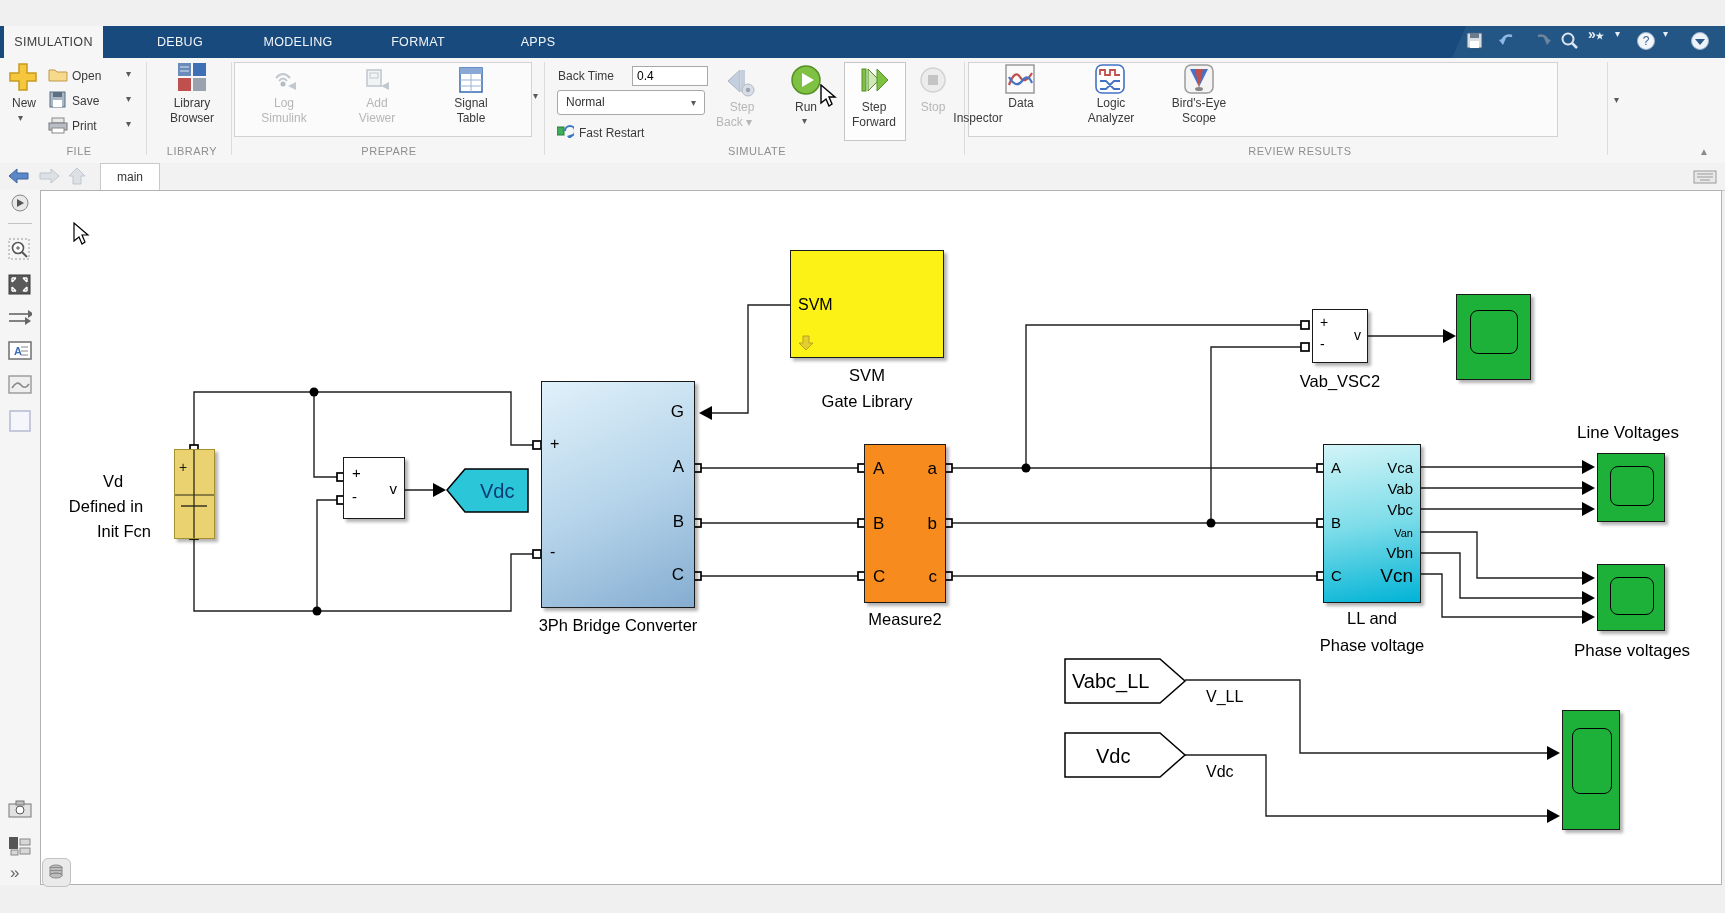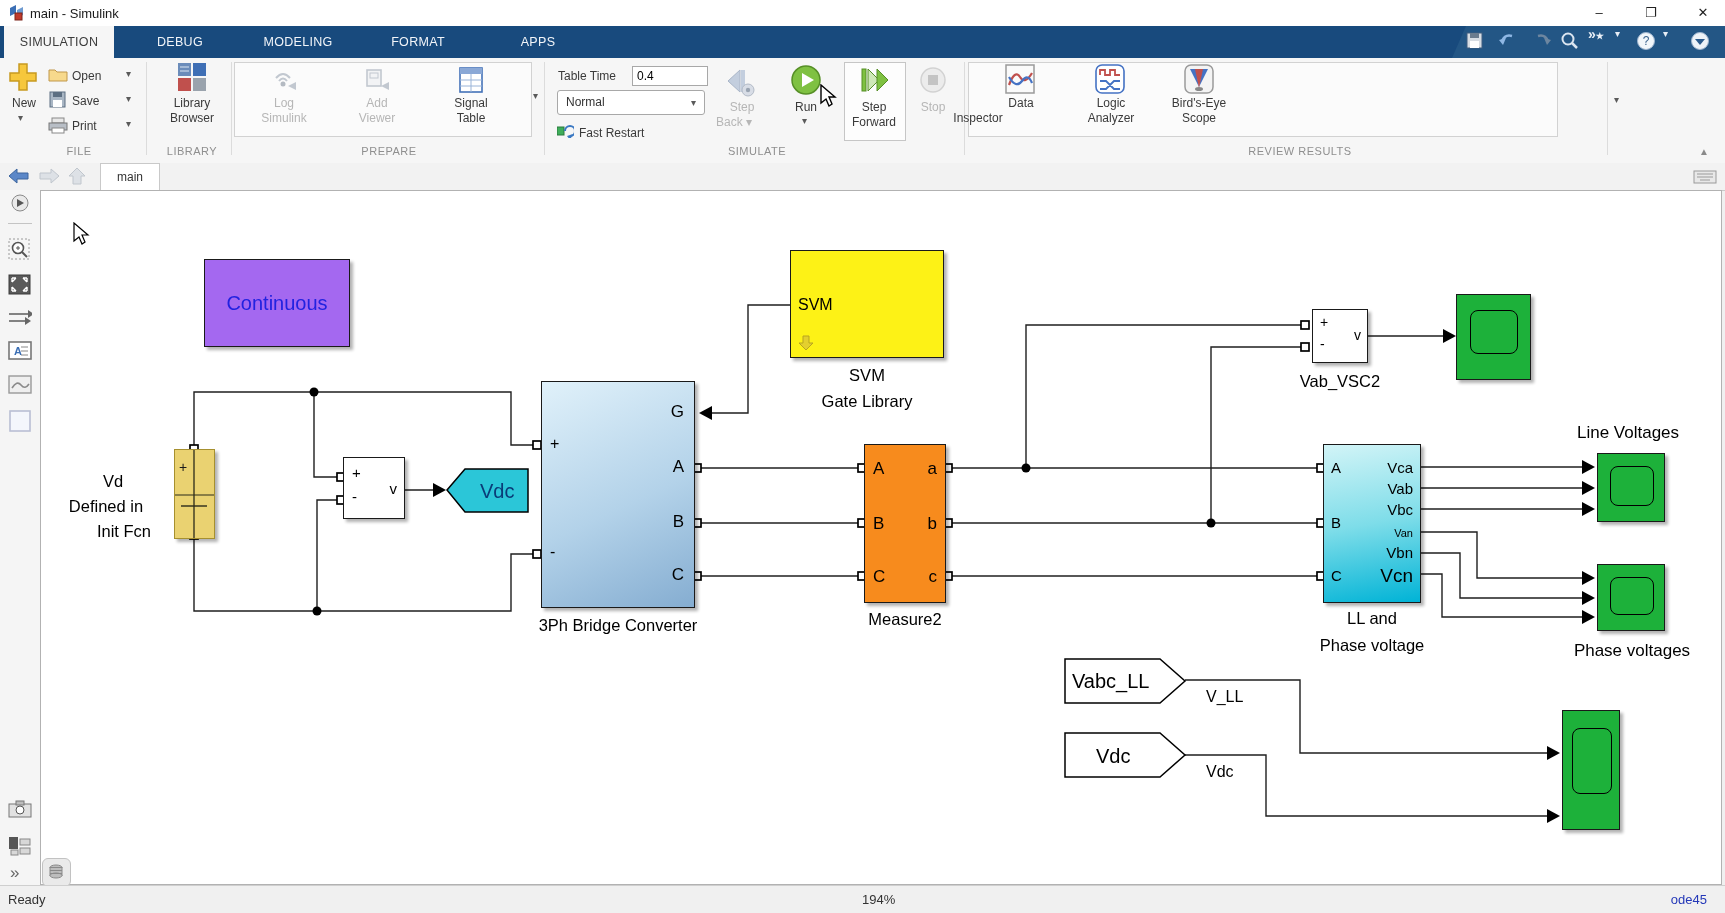--- a/index.html
+++ b/index.html
@@ -39,35 +39,24 @@
   .wires{left:0;top:0;pointer-events:none;}
   .scope-screen{border:1.7px solid #000;border-radius:8px;}
   
   .statusbar{left:0;top:885px;width:1725px;height:28px;background:#f0f0f0;border-top:1px solid #cfcfcf;font-size:13px;color:#333;}
 </style>
 </head>
 <body>
 
 <div id="app">
 
-  <div class="abs titlebar">
-    <svg class="abs" style="left:9px;top:5px" width="16" height="16">
-      <polygon points="1,3 7,0 7,8 1,11" fill="#3b6fb5"></polygon>
-        <polygon points="8,5 14,2 14,10 8,13" fill="#6f9bd1"></polygon>
-      <rect x="6" y="8" width="7" height="7" fill="#c0392b" stroke="#7d241a" stroke-width="1"></rect>
-    </svg>
-    <div class="abs titletext">main - Simulink</div>
-    <div class="abs winbtn" style="left:1578px">–</div>
-    <div class="abs winbtn" style="left:1630px">❐</div>
-    <div class="abs winbtn" style="left:1682px">✕</div>
-  </div>
 
   <div class="abs tabbar"></div>
   <div class="abs qat"></div>
-  <div class="abs rtab active" style="left:4px;width:110px">SIMULATION</div>
+  <div class="abs rtab active" style="left:4px;width:99px">SIMULATION</div>
   <div class="abs rtab" style="left:140px;width:80px">DEBUG</div>
   <div class="abs rtab" style="left:250px;width:96px">MODELING</div>
   <div class="abs rtab" style="left:378px;width:80px">FORMAT</div>
   <div class="abs rtab" style="left:505px;width:66px">APPS</div>
 
   <svg class="abs" style="left:1466px;top:31px" width="18" height="20">
     <rect x="1" y="2" width="15" height="15" fill="#d8dde3" stroke="#3e5d80"></rect>
       <rect x="4" y="2" width="9" height="5" fill="#6b7c8e"></rect>
       <rect x="4" y="10" width="9" height="7" fill="#fff"></rect>
   </svg>
@@ -163,21 +152,21 @@
     <rect x="3" y="2" width="22" height="24" fill="#fff" stroke="#4472b8" stroke-width="1.6"></rect>
       <rect x="3" y="2" width="22" height="6" fill="#8aa8d6"></rect>
     <line x1="3" y1="14" x2="25" y2="14" stroke="#9ab4d8"></line>
       <line x1="3" y1="20" x2="25" y2="20" stroke="#9ab4d8"></line>
       <line x1="14" y1="8" x2="14" y2="26" stroke="#9ab4d8"></line>
   </svg>
   <div class="abs rbl" style="left:441px;top:96px;width:60px">Signal</div>
   <div class="abs rbl" style="left:441px;top:111px;width:60px">Table</div>
   <div class="abs dar" style="left:533px;top:90px">▾</div>
 
-  <div class="abs rbl" style="left:558px;top:69px">Table Time</div>
+  <div class="abs rbl" style="left:558px;top:69px">Back Time</div>
   <input class="abs stoptime-input" value="0.4" style="">
   <div class="abs modesel">
     <span style="padding-left:8px">Normal</span>
     <span class="abs dar" style="right:8px;top:0">▾</span>
   </div>
   <svg class="abs" style="left:557px;top:124px" width="17" height="14">
     <rect x="0" y="3" width="7" height="8" fill="#3fae5a" stroke="#2a7a3e"></rect>
       <path d="M8,7 a5,5 0 1 1 5,5" fill="none" stroke="#3a78c2" stroke-width="2"></path>
       <polygon points="10,12 16,10 13,16" fill="#3a78c2"></polygon>
   </svg>
@@ -385,23 +374,20 @@
         <rect x="944" y="519" width="8" height="8"></rect>
         <rect x="944" y="572" width="8" height="8"></rect>
       <rect x="1317" y="464" width="8" height="8"></rect>
         <rect x="1317" y="519" width="8" height="8"></rect>
         <rect x="1317" y="572" width="8" height="8"></rect>
       <rect x="1301" y="321" width="8" height="8"></rect>
         <rect x="1301" y="343" width="8" height="8"></rect>
     </g>
   </svg>
 
-  <div class="abs blk" style="left:204px;top:259px;width:146px;height:88px;background:#a468f0;display:flex;align-items:center;justify-content:center">
-    <span style="font-size:20px;color:#2222e0">Continuous</span>
-  </div>
 
   <div class="abs lbl" style="left:113px;top:472px">Vd</div>
   <div class="abs lbl" style="left:106px;top:497px">Defined in</div>
   <div class="abs lbl" style="left:124px;top:522px">Init Fcn</div>
   <div class="abs blk" style="left:174px;top:449px;width:41px;height:90px;background:#ead271;border-color:#a6902f">
     <svg width="39" height="88">
       <line x1="19" y1="0" x2="19" y2="88" stroke="#2a2a1a" stroke-width="1.3"></line>
       <line x1="0" y1="45" x2="39" y2="45" stroke="#2a2a1a" stroke-width="1.2"></line>
       <line x1="6" y1="56" x2="32" y2="56" stroke="#2a2a1a" stroke-width="1.4"></line>
       <text x="4" y="22" font-size="14" fill="#1a1a1a" font-family="Liberation Sans">+</text>
@@ -497,19 +483,14 @@
     <div class="abs scope-screen" style="left:9px;top:17px;width:38px;height:64px"></div>
   </div>
 
   <svg class="abs" style="left:73px;top:222px" width="18" height="24">
     <polygon points="1,1 1,19 6,15 9,22 12,20 9,13 15,13" fill="#fff" stroke="#000" stroke-width="1.2"></polygon>
   </svg>
   <svg class="abs" style="left:820px;top:84px" width="18" height="24">
     <polygon points="1,1 1,19 6,15 9,22 12,20 9,13 15,13" fill="#fff" stroke="#000" stroke-width="1.4"></polygon>
   </svg>
 
-  <div class="abs statusbar">
-    <span class="abs" style="left:8px;top:6px">Ready</span>
-    <span class="abs" style="left:862px;top:6px">194%</span>
-    <span class="abs" style="right:18px;top:6px;color:#2438b8">ode45</span>
-  </div>
 
 </div>
 
 </body></html>

